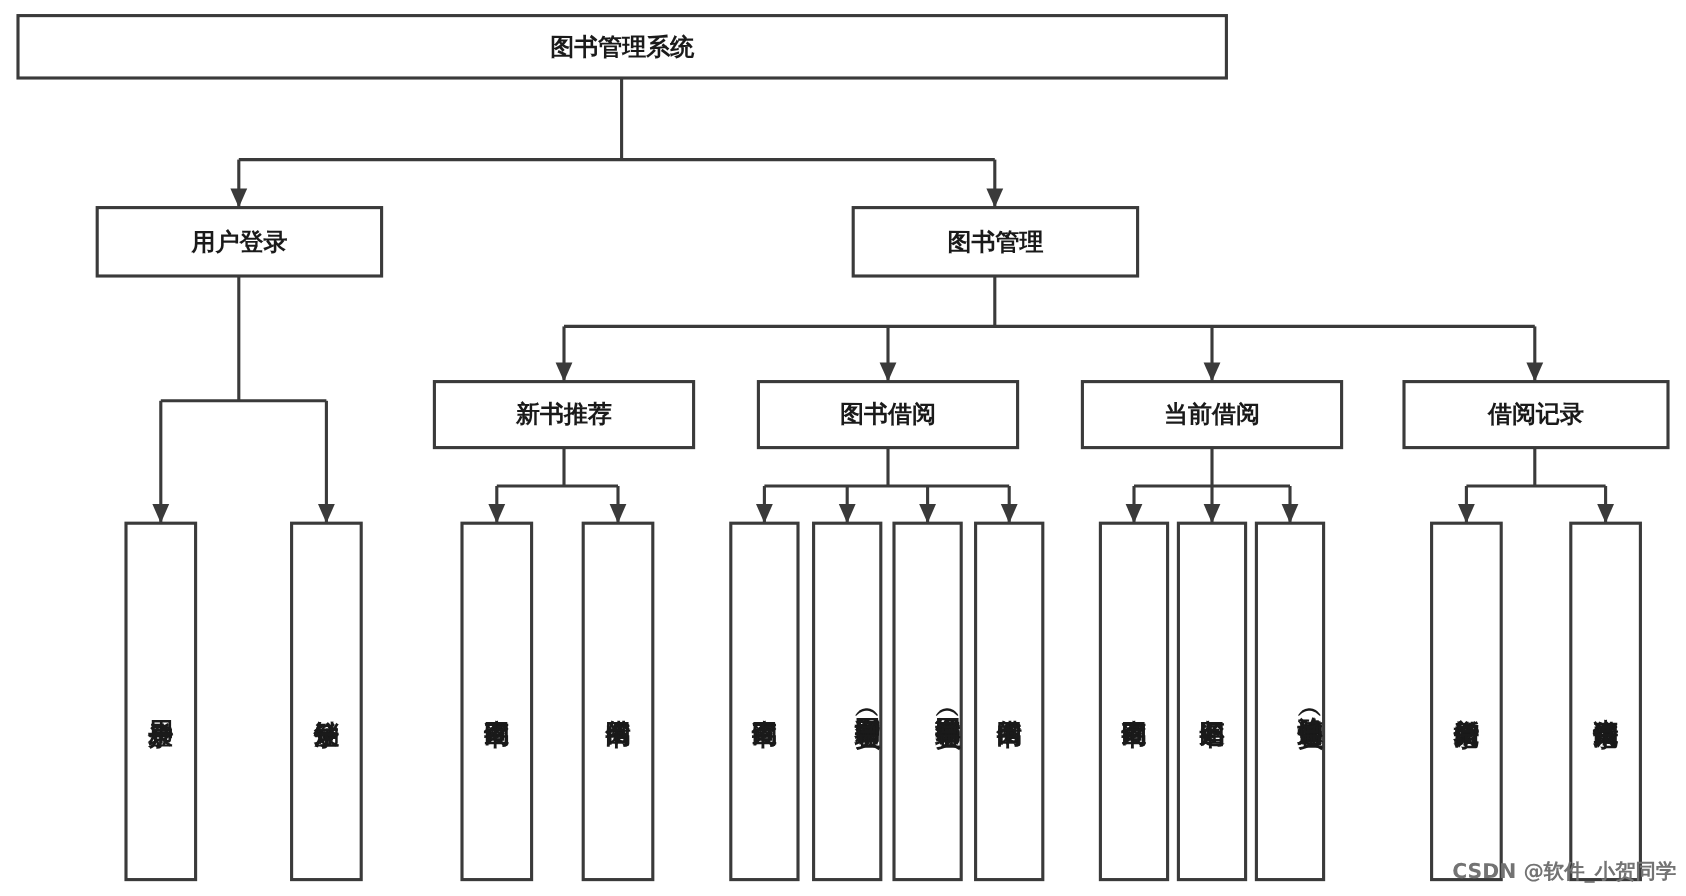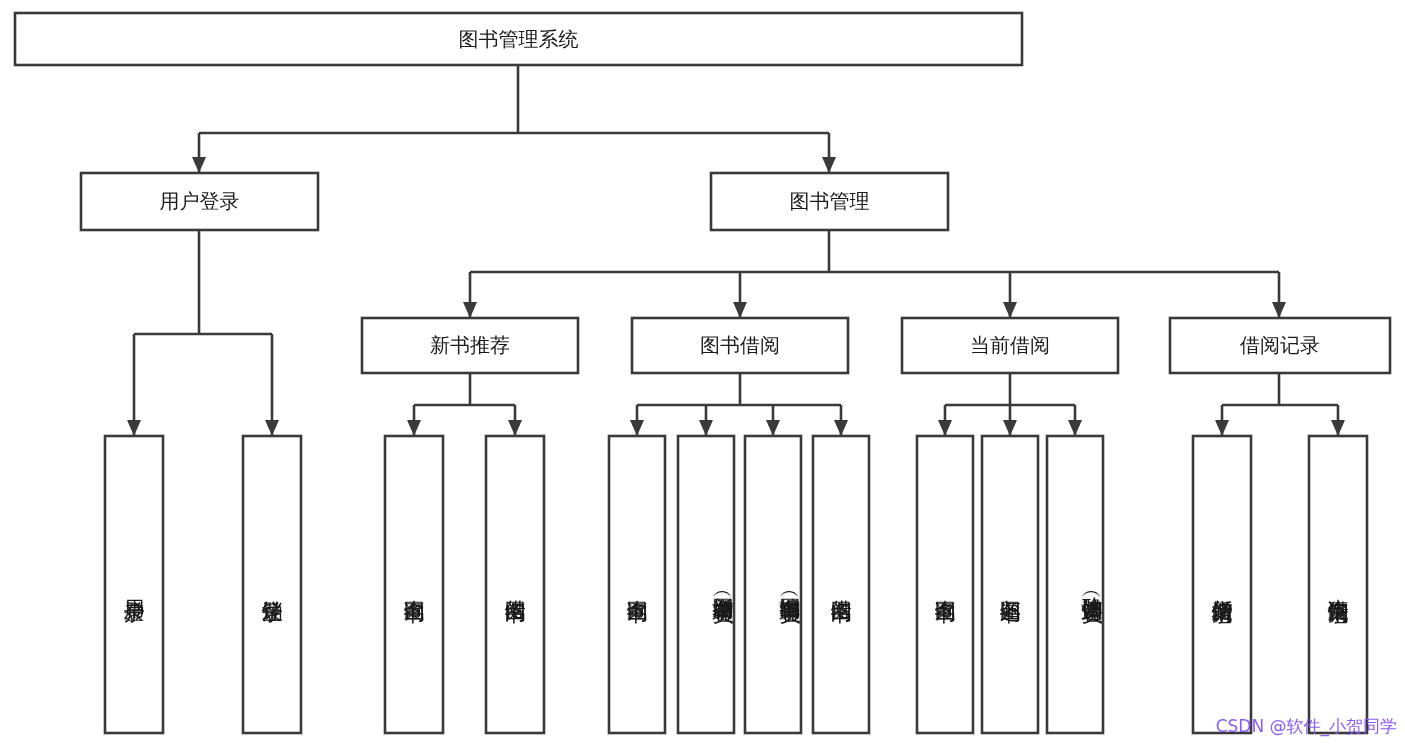--- a/index.html
+++ b/index.html
@@ -10,20 +10,21 @@
   body {
     width: 1405px;
     height: 747px;
     font-family: "DejaVu Sans", "Liberation Sans", sans-serif;
     overflow: hidden;
   }
   #diagram-root {
     position: relative;
     width: 1405px;
     height: 742px;
+    font-weight: bold;
   }
   svg#tree-svg {
     position: absolute;
     left: 0;
     top: 0;
     width: 1405px;
     height: 747px;
     display: block;
   }
   .node-rect {
@@ -65,21 +66,21 @@
   }
   .node-label-v.center-al {
     align-items: center;
   }
   #watermark {
     position: absolute;
     right: 8px;
     bottom: 4px;
     font-family: "DejaVu Sans", "Liberation Sans", sans-serif;
     font-size: 17px;
-    color: #8b5cf6;
+    color: #737373;
     white-space: nowrap;
     user-select: none;
     margin-top: 32px;
   }
 </style>
 </head>
 <body>
 
 <div id="diagram-root">
   <svg id="tree-svg" viewBox="0 0 1405 747">

